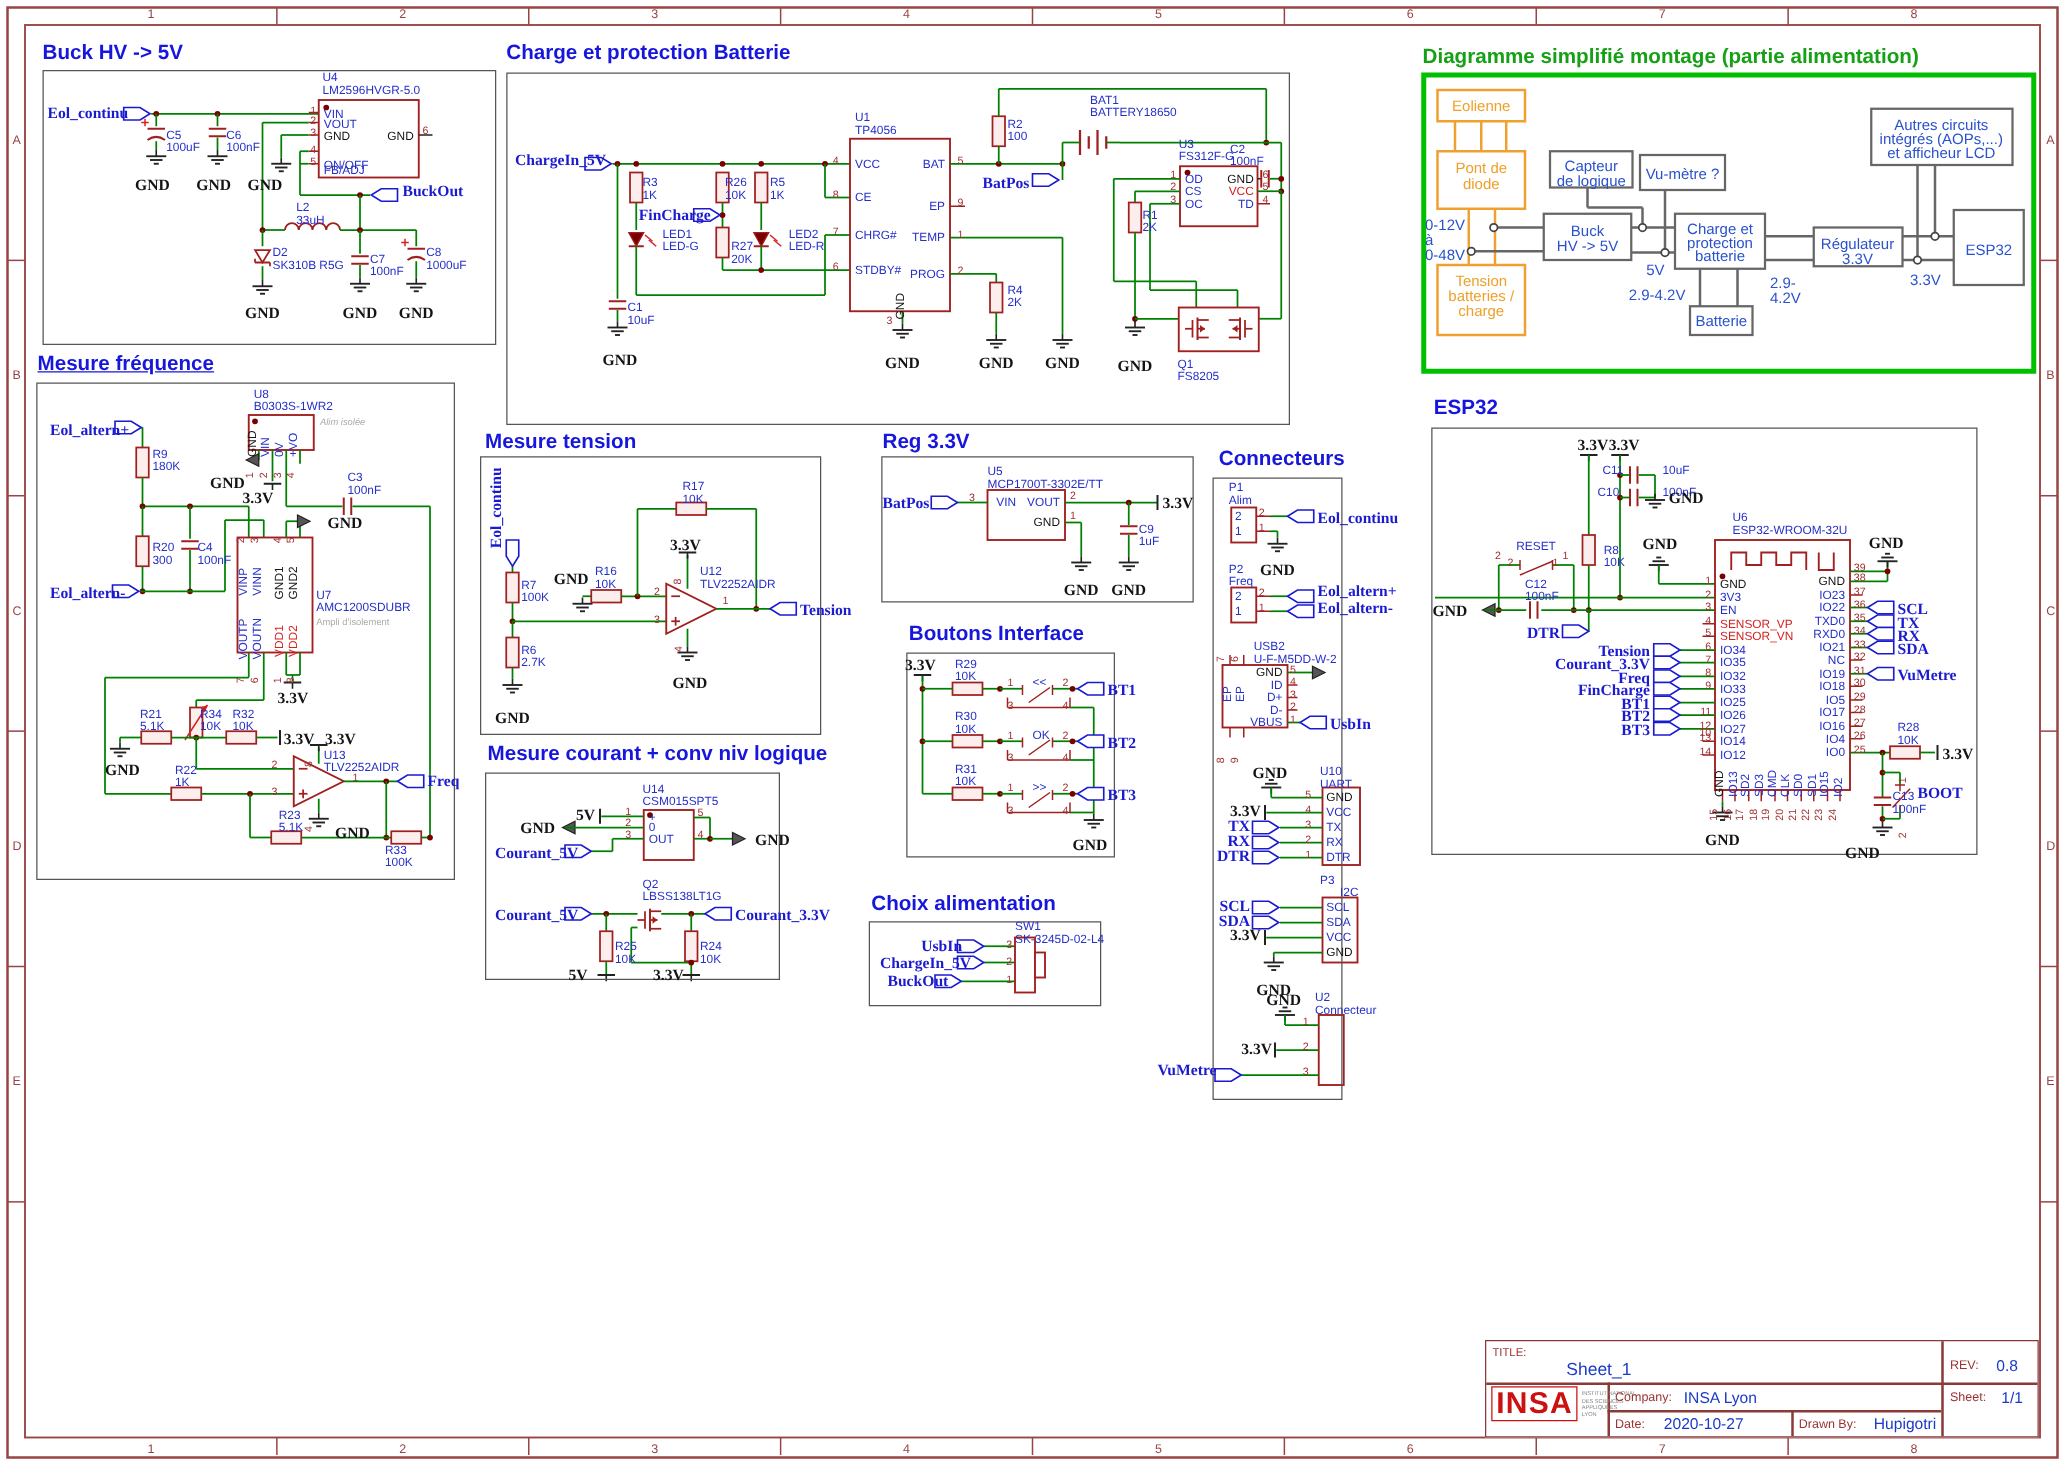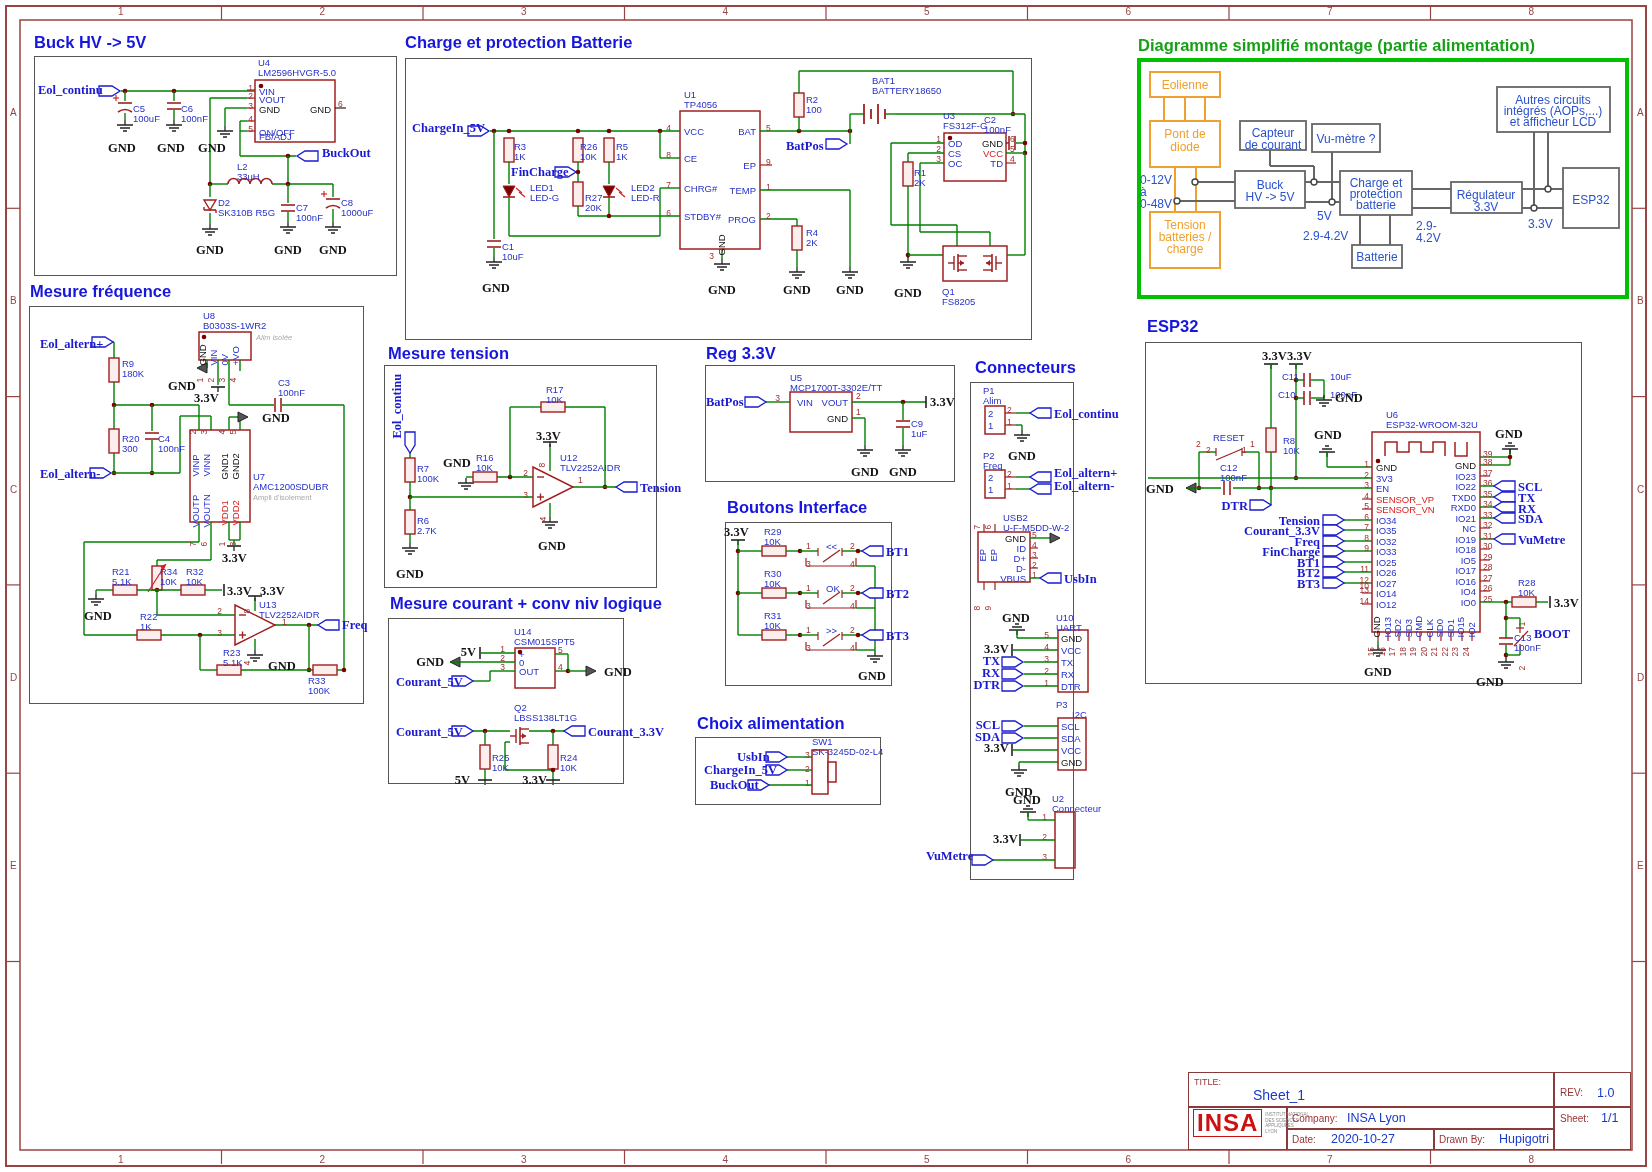--- a/index.html
+++ b/index.html
@@ -909,21 +909,21 @@
       <div class="lbl do" style="left: 1185px; top: 79px; transform: translateX(-50%);">Eolienne</div>
       <div class="lbl do" style="left: 1185px; top: 128px; transform: translateX(-50%);">Pont de</div>
       <div class="lbl do" style="left: 1185px; top: 141px; transform: translateX(-50%);">diode</div>
       <div class="lbl do" style="left: 1185px; top: 219px; transform: translateX(-50%);">Tension</div>
       <div class="lbl do" style="left: 1185px; top: 231px; transform: translateX(-50%);">batteries /</div>
       <div class="lbl do" style="left: 1185px; top: 243px; transform: translateX(-50%);">charge</div>
       <div class="lbl d" style="left: 1140px; top: 174px;">0-12V</div>
       <div class="lbl d" style="left: 1140px; top: 186px;">à</div>
       <div class="lbl d" style="left: 1140px; top: 198px;">0-48V</div>
       <div class="lbl d" style="left: 1273px; top: 127px; transform: translateX(-50%);">Capteur</div>
-      <div class="lbl d" style="left: 1273px; top: 139px; transform: translateX(-50%);">de courant</div>
+      <div class="lbl d" style="left: 1273px; top: 139px; transform: translateX(-50%);">de logique</div>
       <div class="lbl d" style="left: 1346px; top: 133px; transform: translateX(-50%);">Vu-mètre ?</div>
       <div class="lbl d" style="left: 1270px; top: 179px; transform: translateX(-50%);">Buck</div>
       <div class="lbl d" style="left: 1270px; top: 191px; transform: translateX(-50%);">HV -&gt; 5V</div>
       <div class="lbl d" style="left: 1376px; top: 177px; transform: translateX(-50%);">Charge et</div>
       <div class="lbl d" style="left: 1376px; top: 188px; transform: translateX(-50%);">protection</div>
       <div class="lbl d" style="left: 1376px; top: 199px; transform: translateX(-50%);">batterie</div>
       <div class="lbl d" style="left: 1486px; top: 189px; transform: translateX(-50%);">Régulateur</div>
       <div class="lbl d" style="left: 1486px; top: 201px; transform: translateX(-50%);">3.3V</div>
       <div class="lbl d" style="left: 1591px; top: 194px; transform: translateX(-50%);">ESP32</div>
       <div class="lbl d" style="left: 1553px; top: 94px; transform: translateX(-50%);">Autres circuits</div>
@@ -1291,41 +1291,41 @@
 
   <div id="tblock" style="left:1188px;top:1072px;width:441px;height:76px">
     <div class="tline" style="left:0;top:33px;width:441px;height:1.5px"></div>
     <div class="tline" style="left:97px;top:33px;width:1.5px;height:43px"></div>
     <div class="tline" style="left:97px;top:55px;width:267px;height:1.5px"></div>
     <div class="tline" style="left:244px;top:55px;width:1.5px;height:21px"></div>
     <div class="tline" style="left:364px;top:0;width:1.5px;height:76px"></div>
     <div class="tcell tb" style="left:5px;top:4px">TITLE:</div>
     <div class="tcell tbv" style="left:64px;top:14px;font-size:14px">Sheet_1</div>
     <div class="tcell tb" style="left:371px;top:14px;font-size:10px">REV:</div>
-    <div class="tcell tbv" style="left:408px;top:13px">1.0</div>
+    <div class="tcell tbv" style="left:408px;top:13px">0.8</div>
     <div class="tcell" style="left:4px;top:36px">
       <span id="insa">INSA</span><span class="insasub" id="insasub">INSTITUT NATIONAL<br>DES SCIENCES<br>APPLIQUÉES<br>LYON</span>
     </div>
     <div class="tcell tb" style="left:103px;top:40px;font-size:10px">Company:</div>
     <div class="tcell tbv" style="left:158px;top:38px">INSA Lyon</div>
     <div class="tcell tb" style="left:371px;top:40px;font-size:10px">Sheet:</div>
     <div class="tcell tbv" style="left:412px;top:38px">1/1</div>
     <div class="tcell tb" style="left:103px;top:61px;font-size:10px">Date:</div>
     <div class="tcell tbv" style="left:142px;top:59px">2020-10-27</div>
     <div class="tcell tb" style="left:250px;top:61px;font-size:10px">Drawn By:</div>
     <div class="tcell tbv" style="left:310px;top:59px">Hupigotri</div>
   </div>
 <div class="sbox" style="left: 34px; top: 56px; width: 361px; height: 218px;"></div>
     <div class="stitle" style="left: 34px; top: 33px;">Buck HV -&gt; 5V</div>
     <div class="sbox" style="left: 405px; top: 58px; width: 625px; height: 280px;"></div>
     <div class="stitle" style="left: 405px; top: 33px;">Charge et protection Batterie</div>
     <div class="gbox" style="left: 1137px; top: 58px; width: 484px; height: 233px;"></div>
     <div class="stitle green" style="left: 1138px; top: 36px;">Diagramme simplifié montage (partie alimentation)</div>
     <div class="sbox" style="left: 29px; top: 306px; width: 333px; height: 396px;"></div>
-    <div class="stitle" style="left: 30px; top: 282px;">Mesure fréquence</div>
+    <div class="stitle" style="left: 30px; top: 282px; text-decoration: underline;">Mesure fréquence</div>
     <div class="sbox" style="left: 384px; top: 365px; width: 271px; height: 221px;"></div>
     <div class="stitle" style="left: 388px; top: 344px;">Mesure tension</div>
     <div class="sbox" style="left: 705px; top: 365px; width: 248px; height: 115px;"></div>
     <div class="stitle" style="left: 706px; top: 344px;">Reg 3.3V</div>
     <div class="sbox" style="left: 970px; top: 382px; width: 102px; height: 496px;"></div>
     <div class="stitle" style="left: 975px; top: 358px;">Connecteurs</div>
     <div class="sbox" style="left: 1145px; top: 342px; width: 435px; height: 340px;"></div>
     <div class="stitle" style="left: 1147px; top: 317px;">ESP32</div>
     <div class="sbox" style="left: 388px; top: 618px; width: 234px; height: 164px;"></div>
     <div class="stitle" style="left: 390px; top: 594px;">Mesure courant + conv niv logique</div>

